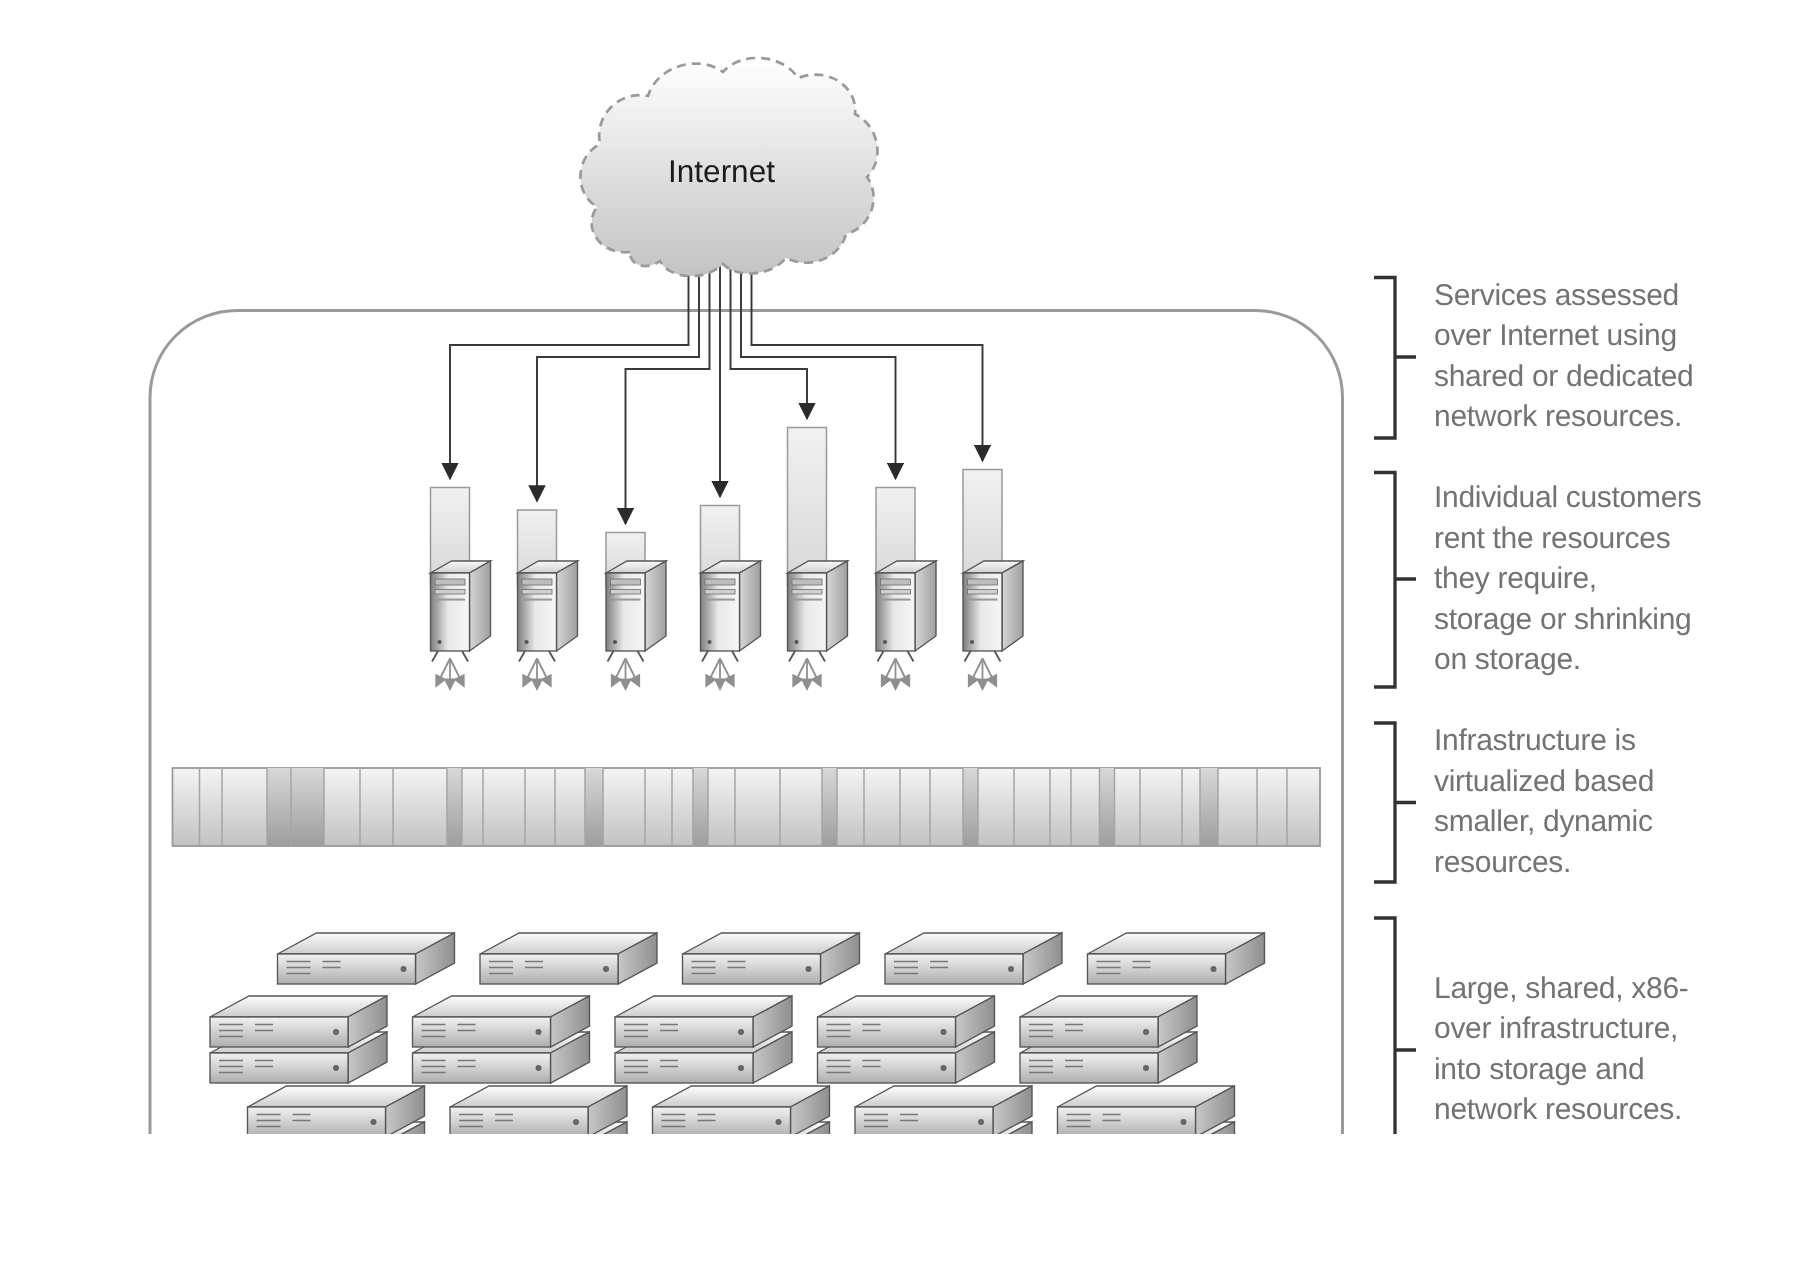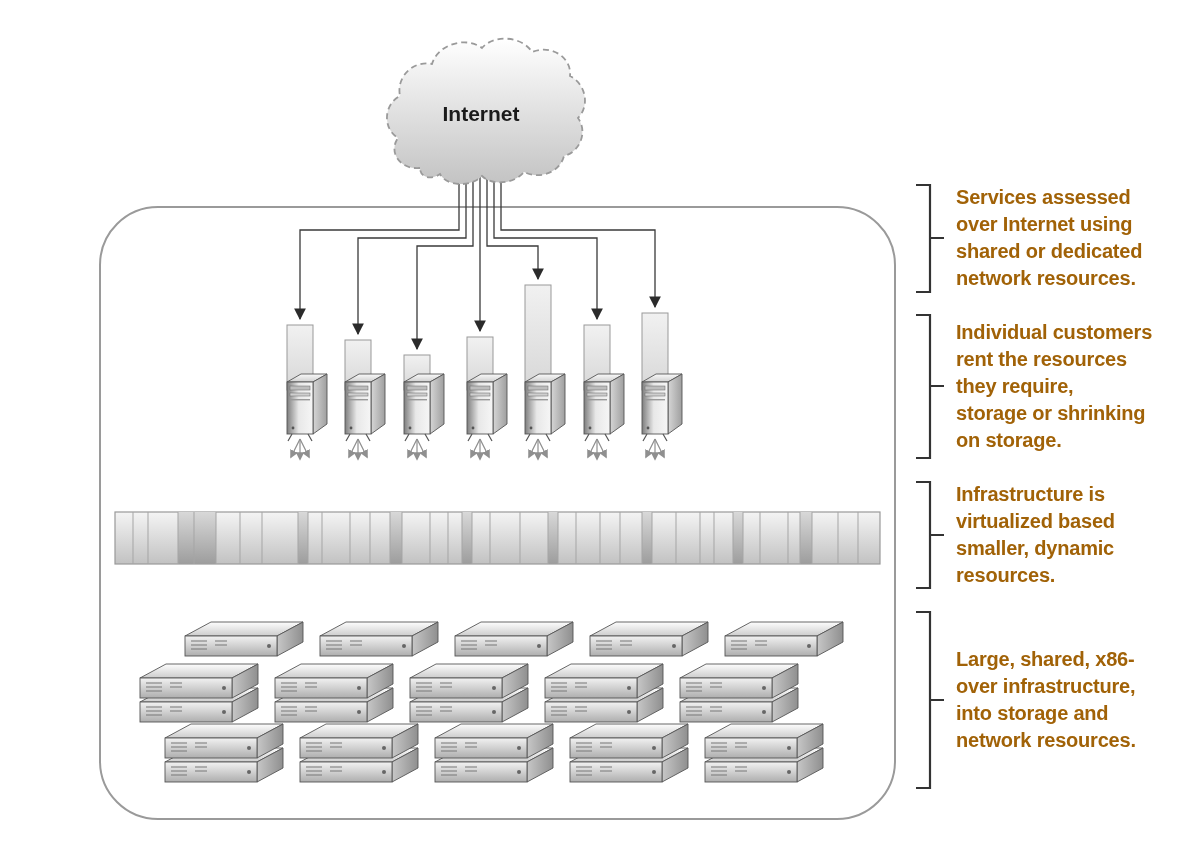--- a/index.html
+++ b/index.html
@@ -1,31 +1,30 @@
 <!DOCTYPE html>
 <html><head>
 <meta charset="utf-8">
 <style>
   html,body{margin:0;padding:0;background:#ffffff;}
   .canvas{
     position:relative;
-    width:1200px;height:848px;
+    width:1200px;height:756px;
     background:#ffffff;
     font-family:"Liberation Sans", sans-serif;
     overflow:hidden;
-    font-weight:bold;
   }
   svg{position:absolute;left:0;top:0;}
   .note{
     position:absolute;
     left:956px;
     width:232px;
     font-size:20px;
     line-height:27px;
-    color:#a16207;
+    color:#737373;
     letter-spacing:-0.2px;
   }
   .cloud-label{
     font-size:21px;
     fill:#1b1b1b;
   }
 </style>
 </head>
 <body>
 

